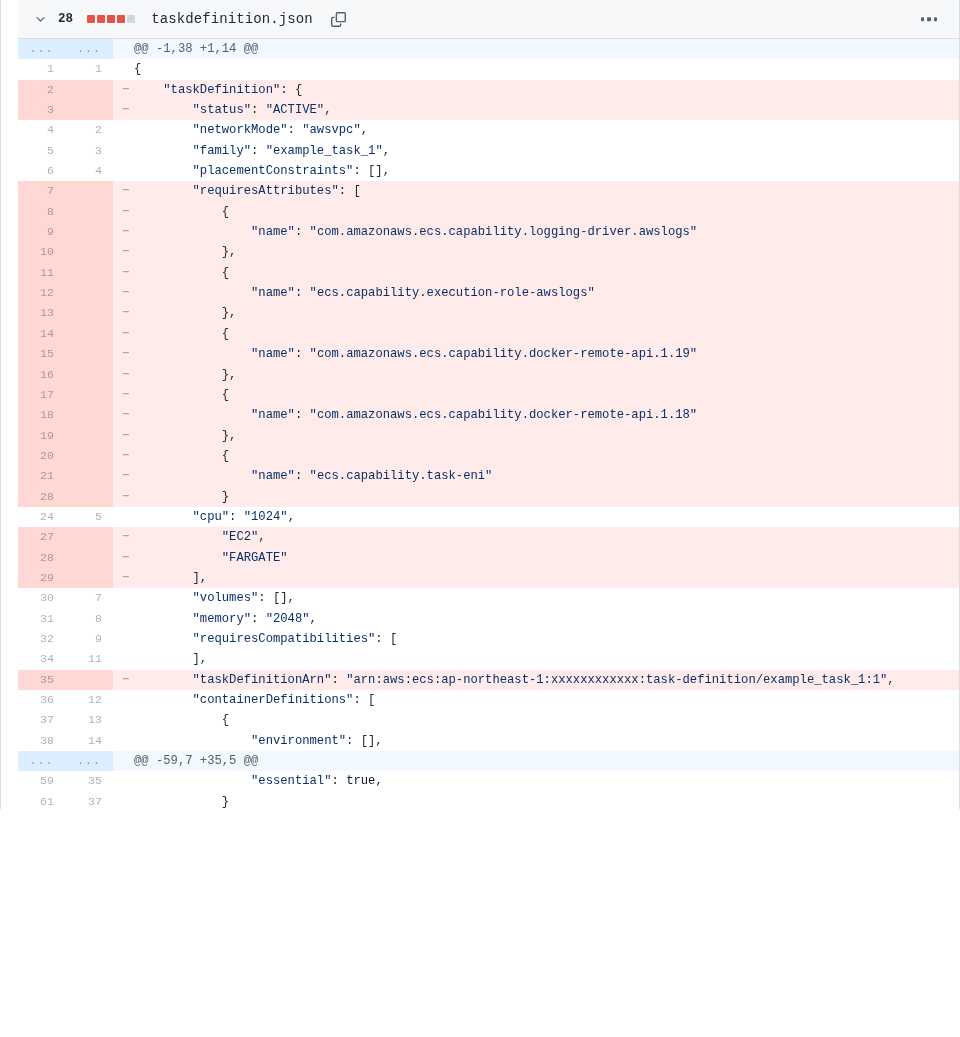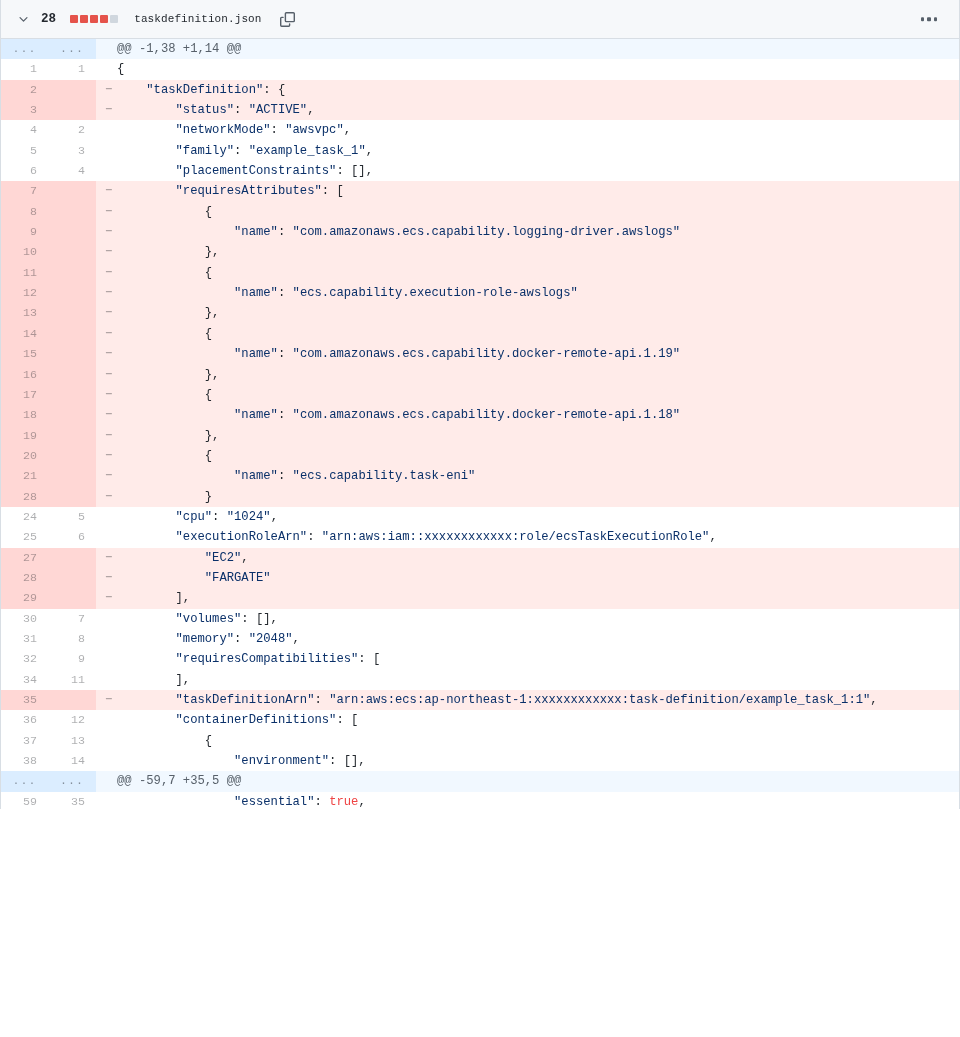--- a/index.html
+++ b/index.html
@@ -10,20 +10,21 @@
     -webkit-font-smoothing: antialiased;
   }
   #page {
     width: 960px;
     height: 809px;
     position: relative;
     overflow: hidden;
     background: #ffffff;
     border-left: 1px solid #d8dee4;
     border-right: 1px solid #d8dee4;
+    padding-left: 17px;
   }
 
   
   .file-header {
     height: 39px;
     background: #f6f8fa;
     border-bottom: 1px solid #d8dee4;
     display: flex;
     align-items: center;
     padding: 0 12px 0 14px;
@@ -43,21 +44,21 @@
     color: #24292f;
     font-weight: 600;
     letter-spacing: 0.1px;
   }
   .diffstat-blocks { display: flex; gap: 2px; align-items: center; margin-left: 6px; }
   .dsq { width: 8px; height: 8px; display: inline-block; border-radius: 1px; }
   .dsq.del { background: #e5534b; }
   .dsq.neu { background: #d0d7de; }
   .file-name {
     font-family: "Liberation Mono", monospace;
-    font-size: 11px;
+    font-size: 14px;
     color: #24292f;
     margin-left: 8px;
     letter-spacing: 0.1px;
   }
   .copy-icon {
     margin-left: 9px;
     width: 17px; height: 17px;
     display: inline-flex; align-items: center; justify-content: center;
     color: #57606a;
     cursor: pointer;
@@ -120,21 +121,21 @@
 
   tr.hunk td { background: #f6f8fa; color: rgba(27,31,36,.55); }
   tr.hunk td.ln { background: #dbedff; color: rgba(27,31,36,.45); text-align: center; padding-right: 0; letter-spacing: 1px; }
   tr.hunk td.marker { background: #f1f8ff; }
   tr.hunk td.code { background: #f1f8ff; color: #57606a; margin-left: 16px; }
 
   
   .s-key { color: #0a3069; }
   .s-str { color: #0a3069; }
   .s-num { color: #0550ae; }
-  .s-bool { color: #ef4444; }
+  .s-bool { color: #0f172a; }
 </style>
 </head>
 <body>
 
 <div id="page">
 
   <div class="file-header">
     <div class="fh-left">
       <span class="chevron-btn">
         <svg width="13" height="13" viewBox="0 0 16 16" fill="currentColor" aria-hidden="true">
@@ -303,26 +304,20 @@
           <td class="ln l2"></td>
           <td class="marker">−</td>
           <td class="code">            }</td>
         </tr>
         <tr class="ctx">
           <td class="ln">24</td>
           <td class="ln l2">5</td>
           <td class="marker"></td>
           <td class="code">        <span class="s-key">"cpu"</span>: <span class="s-str">"1024"</span>,</td>
         </tr>
-        <tr class="ctx">
-          <td class="ln">25</td>
-          <td class="ln l2">6</td>
-          <td class="marker"></td>
-          <td class="code">        <span class="s-key">"executionRoleArn"</span>: <span class="s-str">"arn:aws:iam::xxxxxxxxxxxx:role/ecsTaskExecutionRole"</span>,</td>
-        </tr>
         <tr class="del">
           <td class="ln">27</td>
           <td class="ln l2"></td>
           <td class="marker">−</td>
           <td class="code">            <span class="s-str">"EC2"</span>,</td>
         </tr>
         <tr class="del">
           <td class="ln">28</td>
           <td class="ln l2"></td>
           <td class="marker">−</td>

